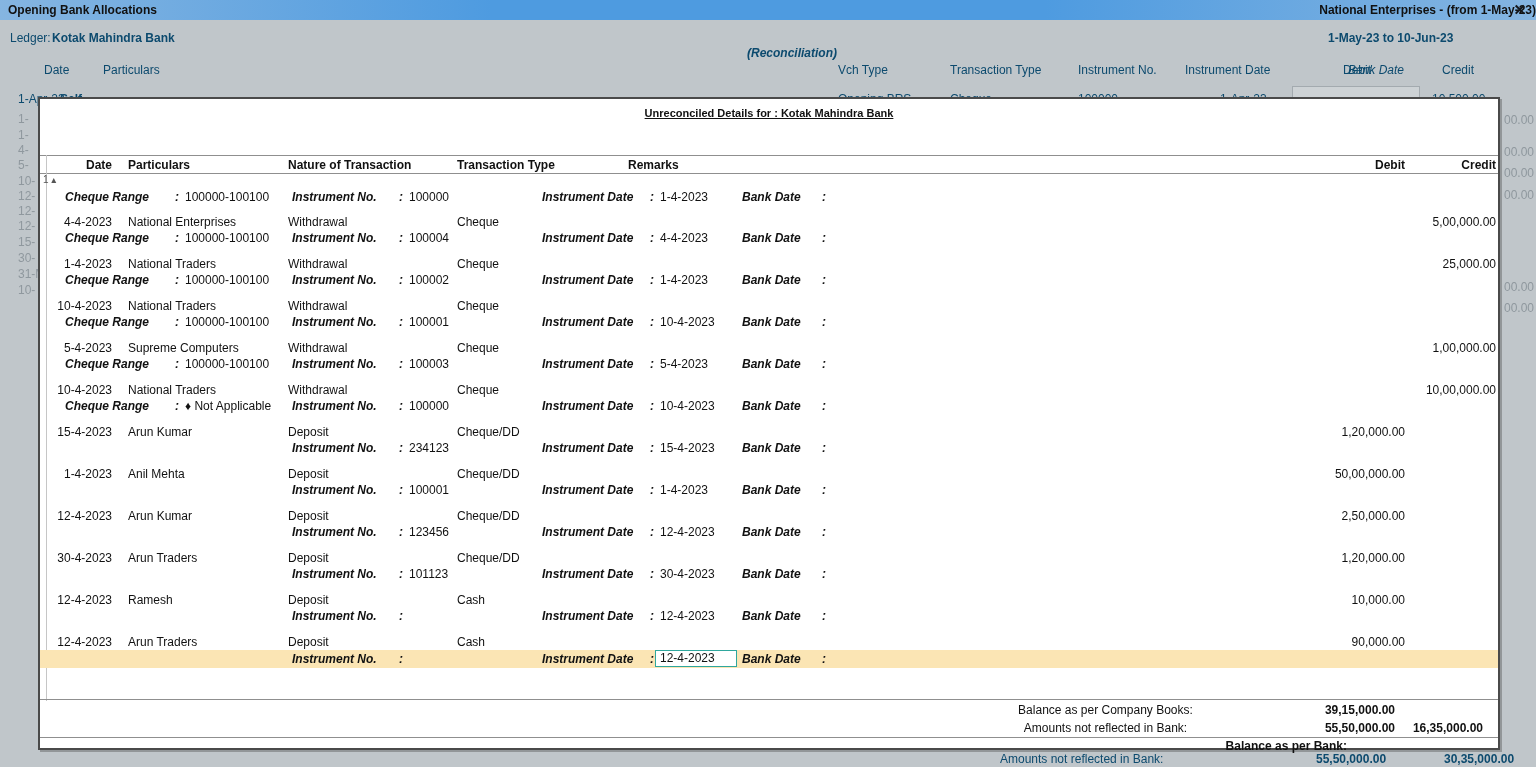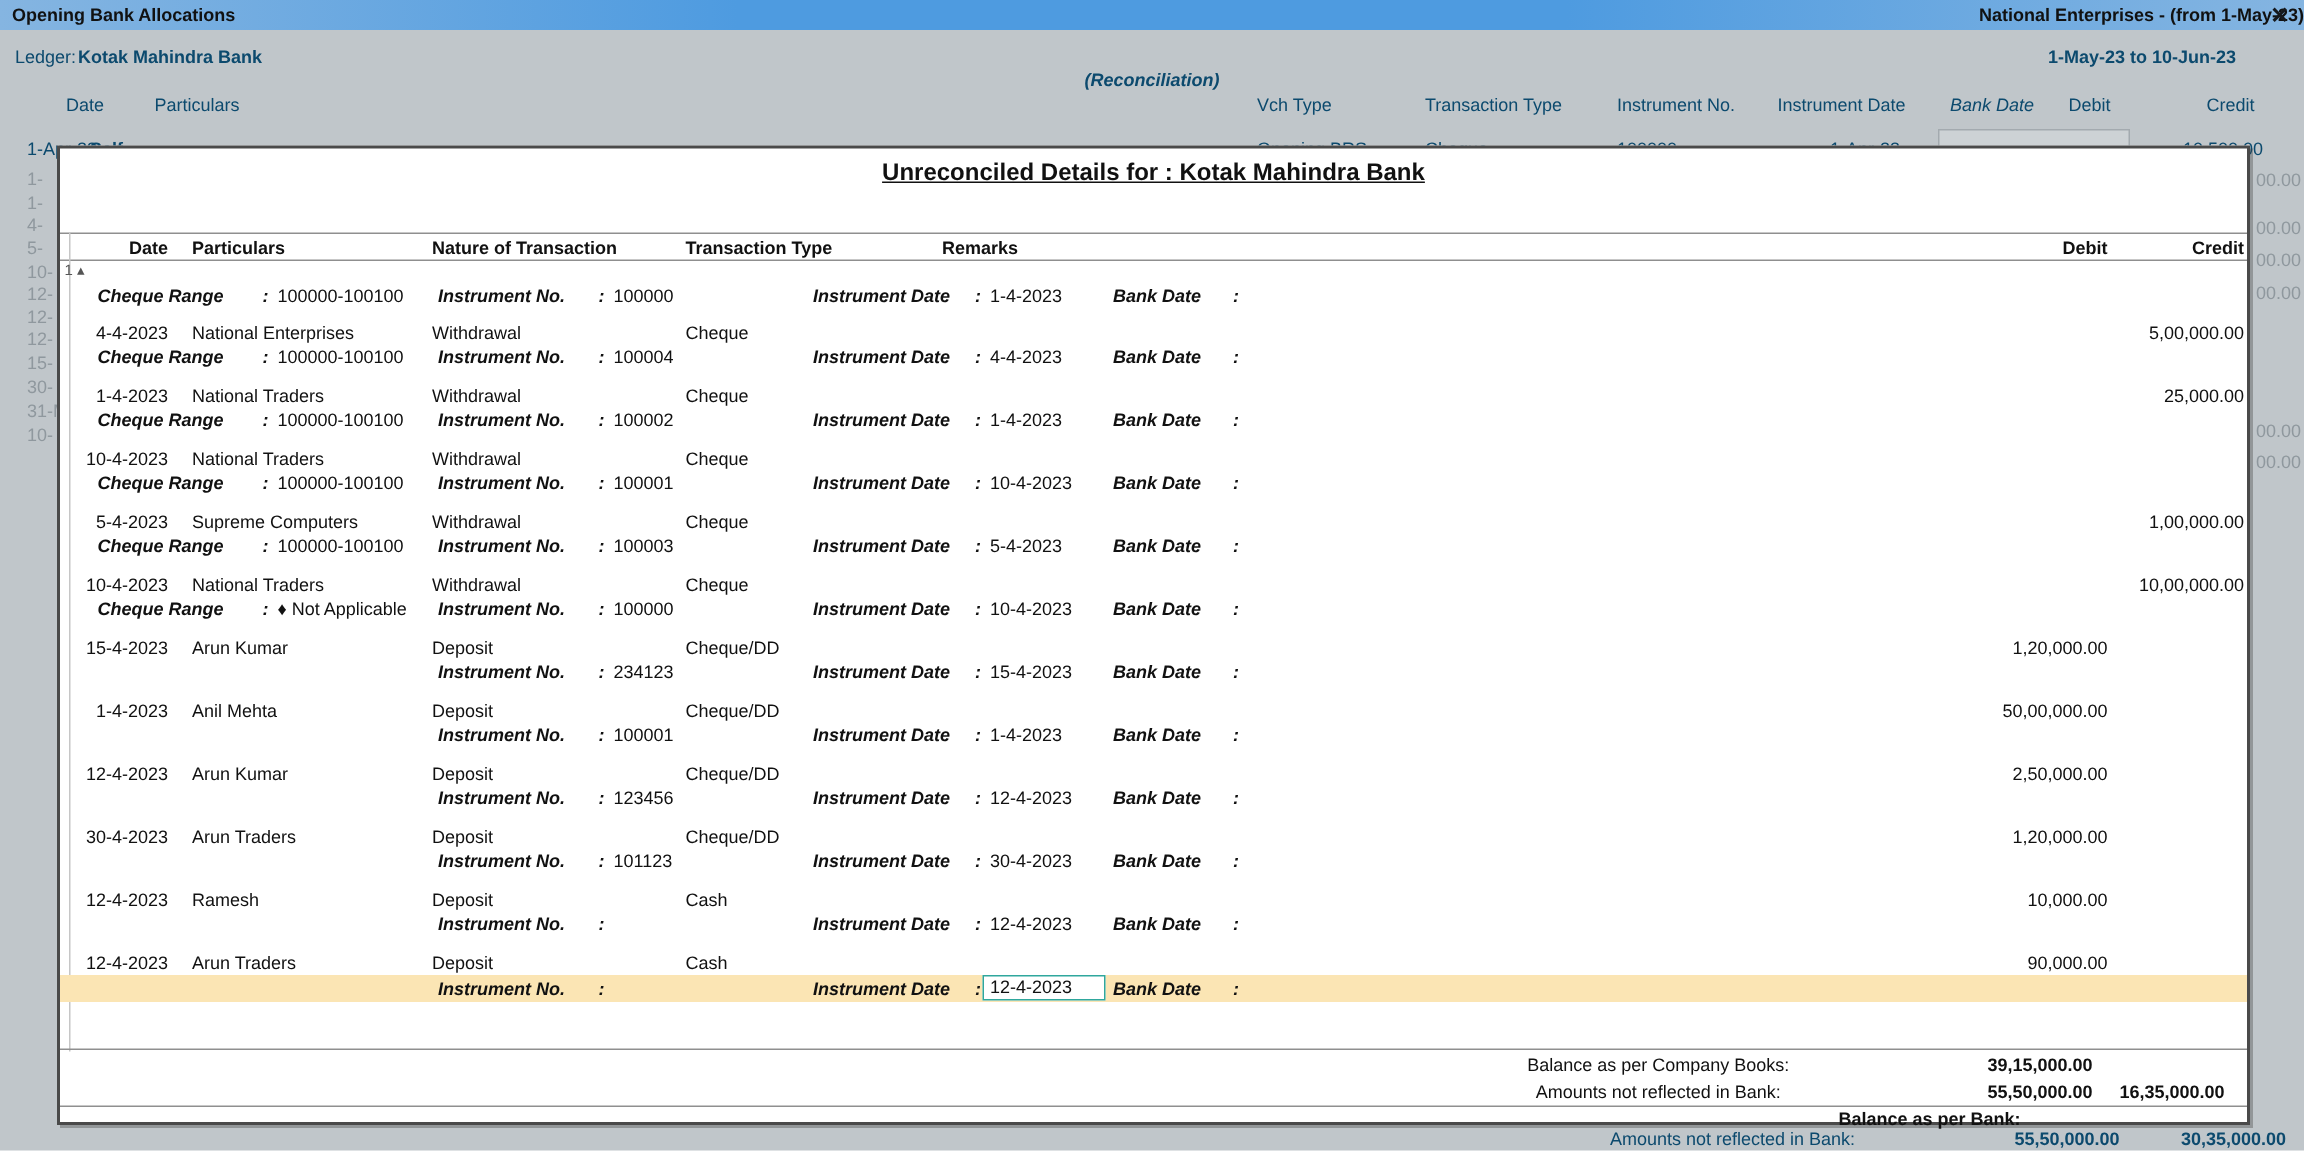--- a/index.html
+++ b/index.html
@@ -16,37 +16,37 @@
     position:absolute; top:0; left:0; width:1536px; height:20px;
     background:linear-gradient(to right,#85B5E1 0%,#4E9BE0 32%,#4E9BE0 68%,#85B5E1 100%);
   }
   .titlebar .t-left  { position:absolute; left:8px;  top:3px; font-weight:bold; }
   .titlebar .t-center{ position:absolute; left:0; right:0; top:3px; text-align:right; font-weight:bold; }
   .titlebar .t-close { position:absolute; right:10px; top:1px; font-weight:bold; font-size:15px; cursor:pointer; color:#15181c; }
 
   
   .bg-text { color:#0c4a6e; }
   .bg-bold { font-weight:bold; }
-  .bg-ital { font-style:italic; }
-  .bg-right { text-align:center; }
+  .bg-ital { font-style:italic;padding-left:48px; }
+  .bg-right { text-align:left; }
   .bg-box {
     position:absolute; left:1292px; top:86px; width:128px; height:15px;
     border:1px solid #A3AAAF; background:#CDD2D5;
   }
   .bg-rfrag { position:absolute; right:2px; width:40px; text-align:right; color:#8F989E; }
   .bg-lfrag { position:absolute; left:18px; color:#8F989E; }
 
   
   .dialog {
     position:absolute; left:38px; top:97px; width:1462px; height:653px;
     background:#FFFFFF; border:2px solid #4A4A4A; box-shadow:2px 2px 0 rgba(60,60,60,.35);
   }
   .dlg-title {
     position:absolute; top:8px; left:0; right:0; text-align:center;
-    font-weight:bold; font-size:16px; text-decoration:underline;
+    font-weight:bold; font-size:11px; text-decoration:underline;
   }
   .dlg-subtitle { position:absolute; top:26px; left:0; right:0; text-align:center; font-style:italic; }
   .dlg-header {
     position:absolute; top:56px; left:0; right:0; height:19px;
     border-top:1px solid #8F8F8F; border-bottom:1px solid #8F8F8F; font-weight:bold;
   }
   .dlg-header .cell { top:2px; }
   .vline { position:absolute; left:6px; top:56px; height:546px; border-left:1px solid #C6C6C6; }
   .scroll-ind { position:absolute; left:3px; top:75px; font-size:10px; color:#555; }
 

